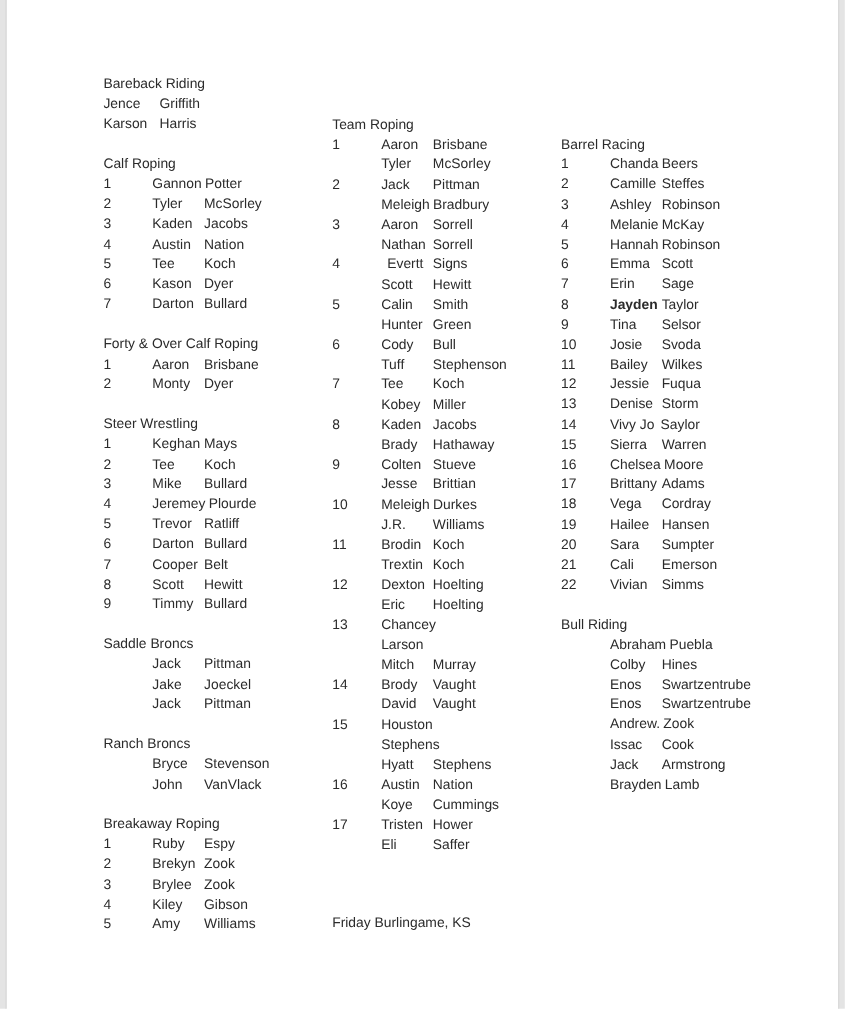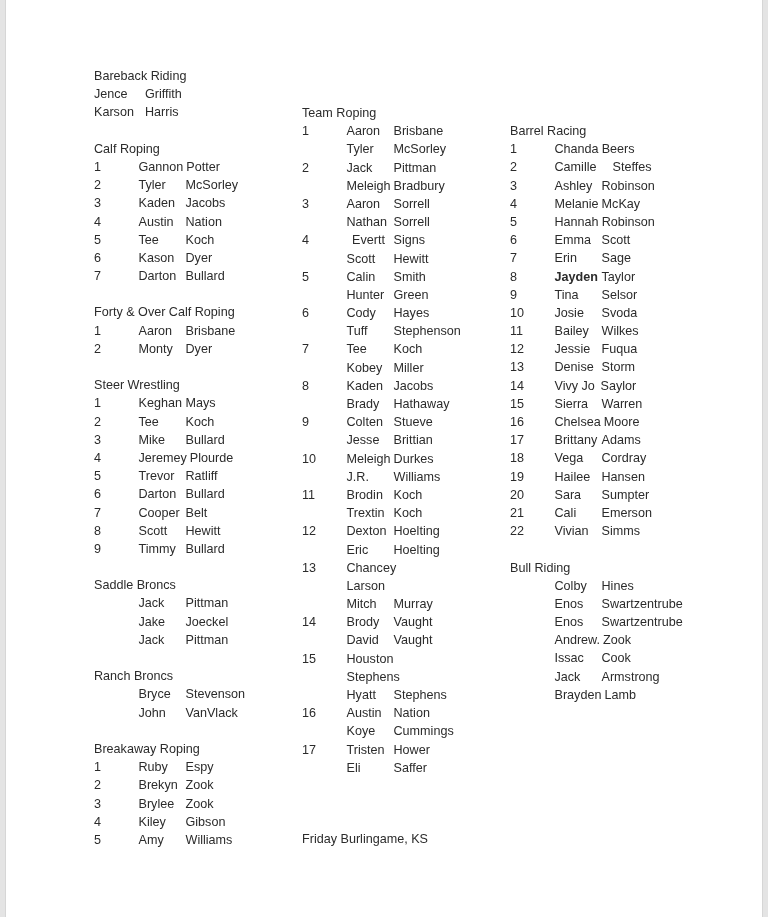--- a/index.html
+++ b/index.html
@@ -217,21 +217,21 @@
       <div class="line">
         <span class="num">5</span>
         <span class="nm"><span class="first" style="min-width: 44px; margin-right: 3px;">Calin</span><span class="last">Smith</span></span>
       </div>
       <div class="line">
         <span class="num"></span>
         <span class="nm"><span class="first" style="min-width: 44px; margin-right: 3px;">Hunter</span><span class="last">Green</span></span>
       </div>
       <div class="line">
         <span class="num">6</span>
-        <span class="nm"><span class="first" style="min-width: 44px; margin-right: 3px;">Cody</span><span class="last">Hayes</span></span>
+        <span class="nm"><span class="first" style="min-width: 44px; margin-right: 3px;">Cody</span><span class="last">Bull</span></span>
       </div>
       <div class="line">
         <span class="num"></span>
         <span class="nm"><span class="first" style="min-width: 44px; margin-right: 3px;">Tuff</span><span class="last">Stephenson</span></span>
       </div>
       <div class="line">
         <span class="num">7</span>
         <span class="nm"><span class="first" style="min-width: 44px; margin-right: 3px;">Tee</span><span class="last">Koch</span></span>
       </div>
       <div class="line">
@@ -330,21 +330,21 @@
   </div>
 <div id="col-right" class="col">
     <div>
       <div class="line">Barrel Racing</div>
       <div class="line">
         <span class="num">1</span>
         <span class="nm"><span class="first" style="min-width: 44px; margin-right: 3px;">Chanda</span><span class="last">Beers</span></span>
       </div>
       <div class="line">
         <span class="num">2</span>
-        <span class="nm"><span class="first" style="min-width: 44px; margin-right: 14px;">Camille</span><span class="last">Steffes</span></span>
+        <span class="nm"><span class="first" style="min-width: 44px; margin-right: 3px;">Camille</span><span class="last">Steffes</span></span>
       </div>
       <div class="line">
         <span class="num">3</span>
         <span class="nm"><span class="first" style="min-width: 44px; margin-right: 3px;">Ashley</span><span class="last">Robinson</span></span>
       </div>
       <div class="line">
         <span class="num">4</span>
         <span class="nm"><span class="first" style="min-width: 44px; margin-right: 3px;">Melanie</span><span class="last">McKay</span></span>
       </div>
       <div class="line">
@@ -416,20 +416,24 @@
         <span class="nm"><span class="first" style="min-width: 44px; margin-right: 3px;">Cali</span><span class="last">Emerson</span></span>
       </div>
       <div class="line">
         <span class="num">22</span>
         <span class="nm"><span class="first" style="min-width: 44px; margin-right: 3px;">Vivian</span><span class="last">Simms</span></span>
       </div>
     </div>
     <div class="gap"></div>
     <div>
       <div class="line">Bull Riding</div>
+      <div class="line">
+        <span class="num"></span>
+        <span class="nm"><span class="first" style="min-width: 44px; margin-right: 3px;">Abraham</span><span class="last">Puebla</span></span>
+      </div>
       <div class="line">
         <span class="num"></span>
         <span class="nm"><span class="first" style="min-width: 44px; margin-right: 3px;">Colby</span><span class="last">Hines</span></span>
       </div>
       <div class="line">
         <span class="num"></span>
         <span class="nm"><span class="first" style="min-width: 44px; margin-right: 3px;">Enos</span><span class="last">Swartzentrube</span></span>
       </div>
       <div class="line">
         <span class="num"></span>

